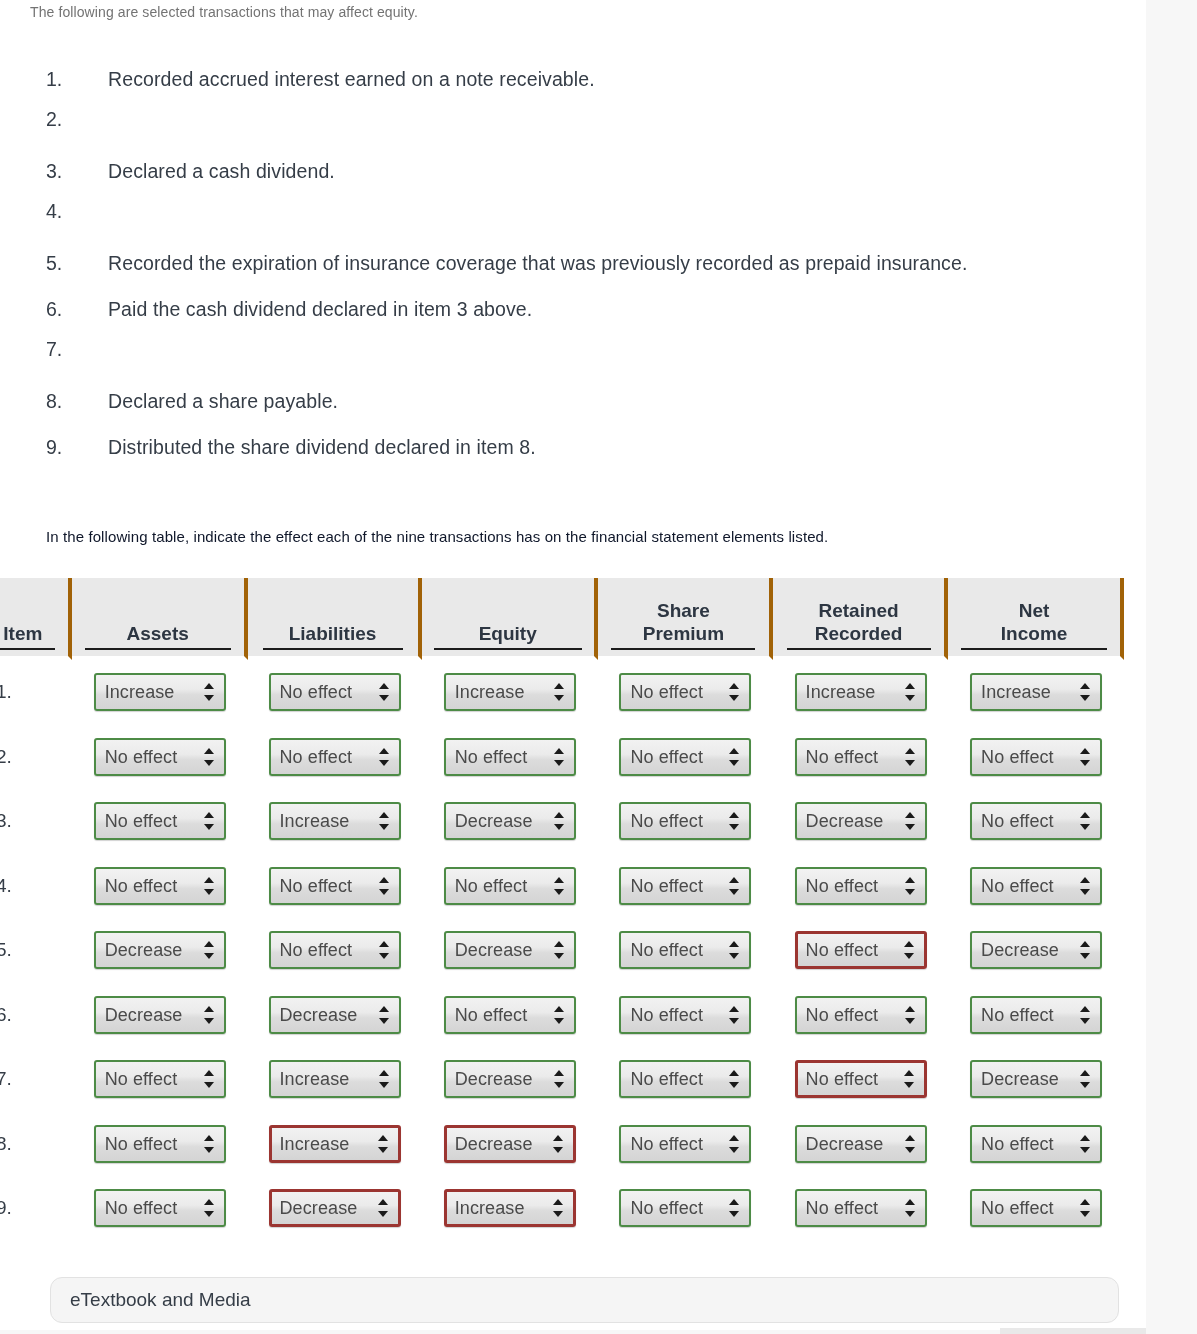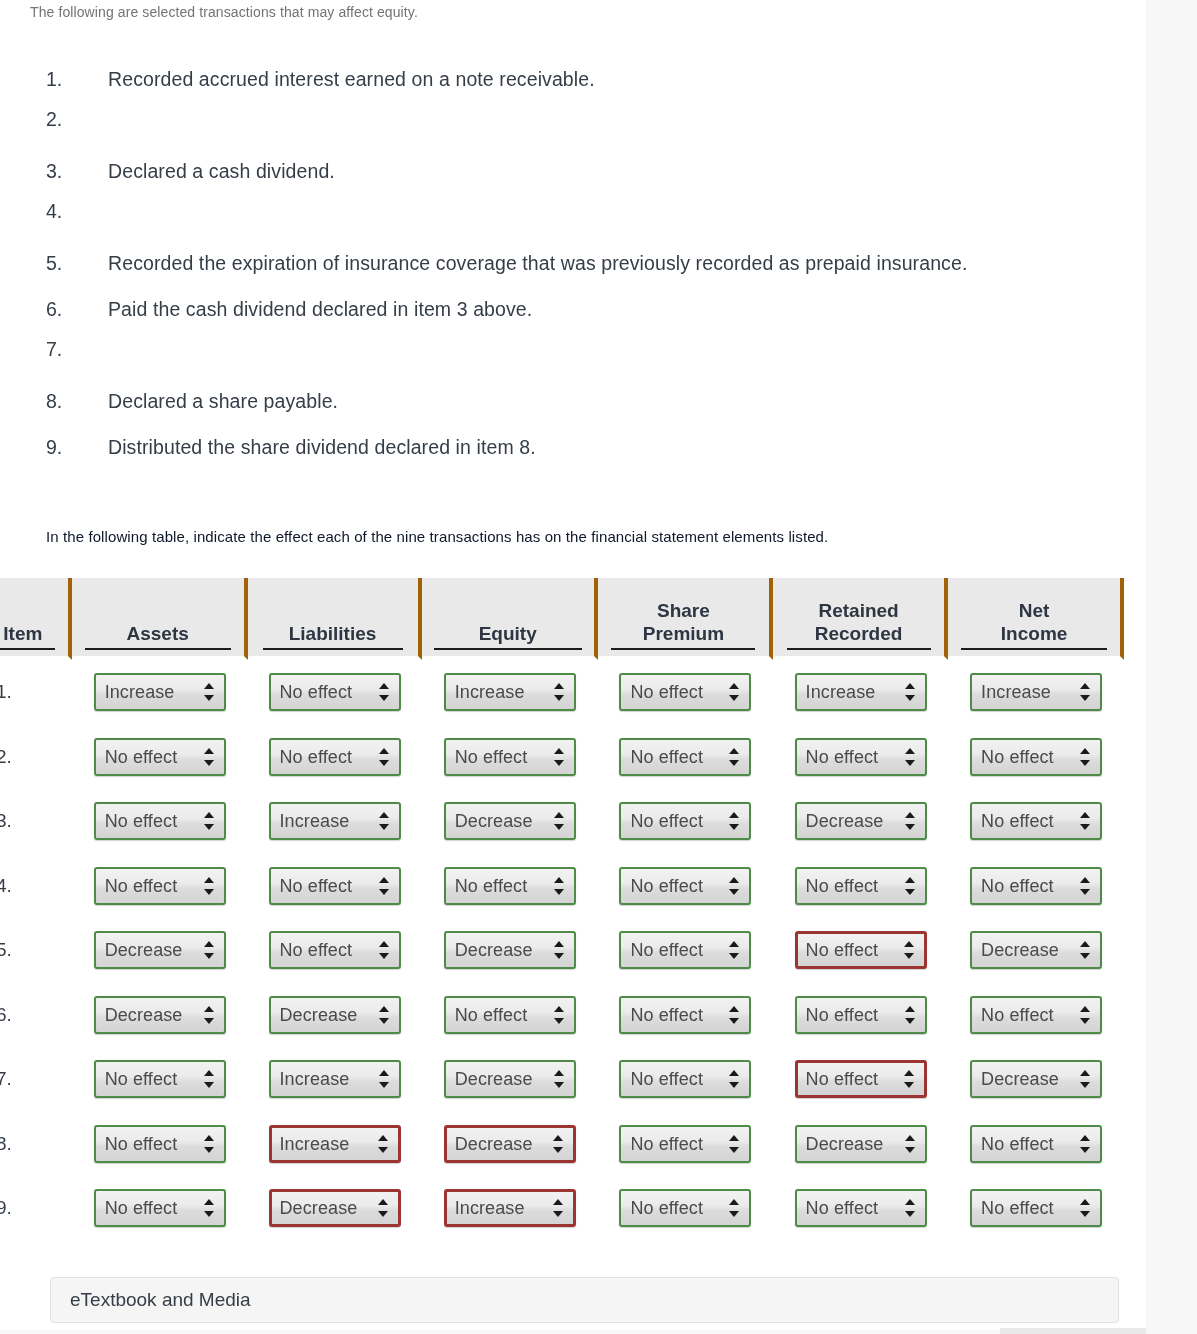--- a/index.html
+++ b/index.html
@@ -200,21 +200,21 @@
   
   .etext {
     position: absolute;
     left: 50px;
     top: 1277px;
     width: 1069px;
     height: 46px;
     box-sizing: border-box;
     background: #f5f5f5;
     border: 1px solid #e2e2e2;
-    border-radius: 4px;
+    border-radius: 12px;
   }
   .etext .lbl {
     position: absolute;
     left: 19px;
     top: 50%;
     transform: translateY(-50%);
     font-size: 19px;
     color: #353d47;
   }
   .bottom-strip {

